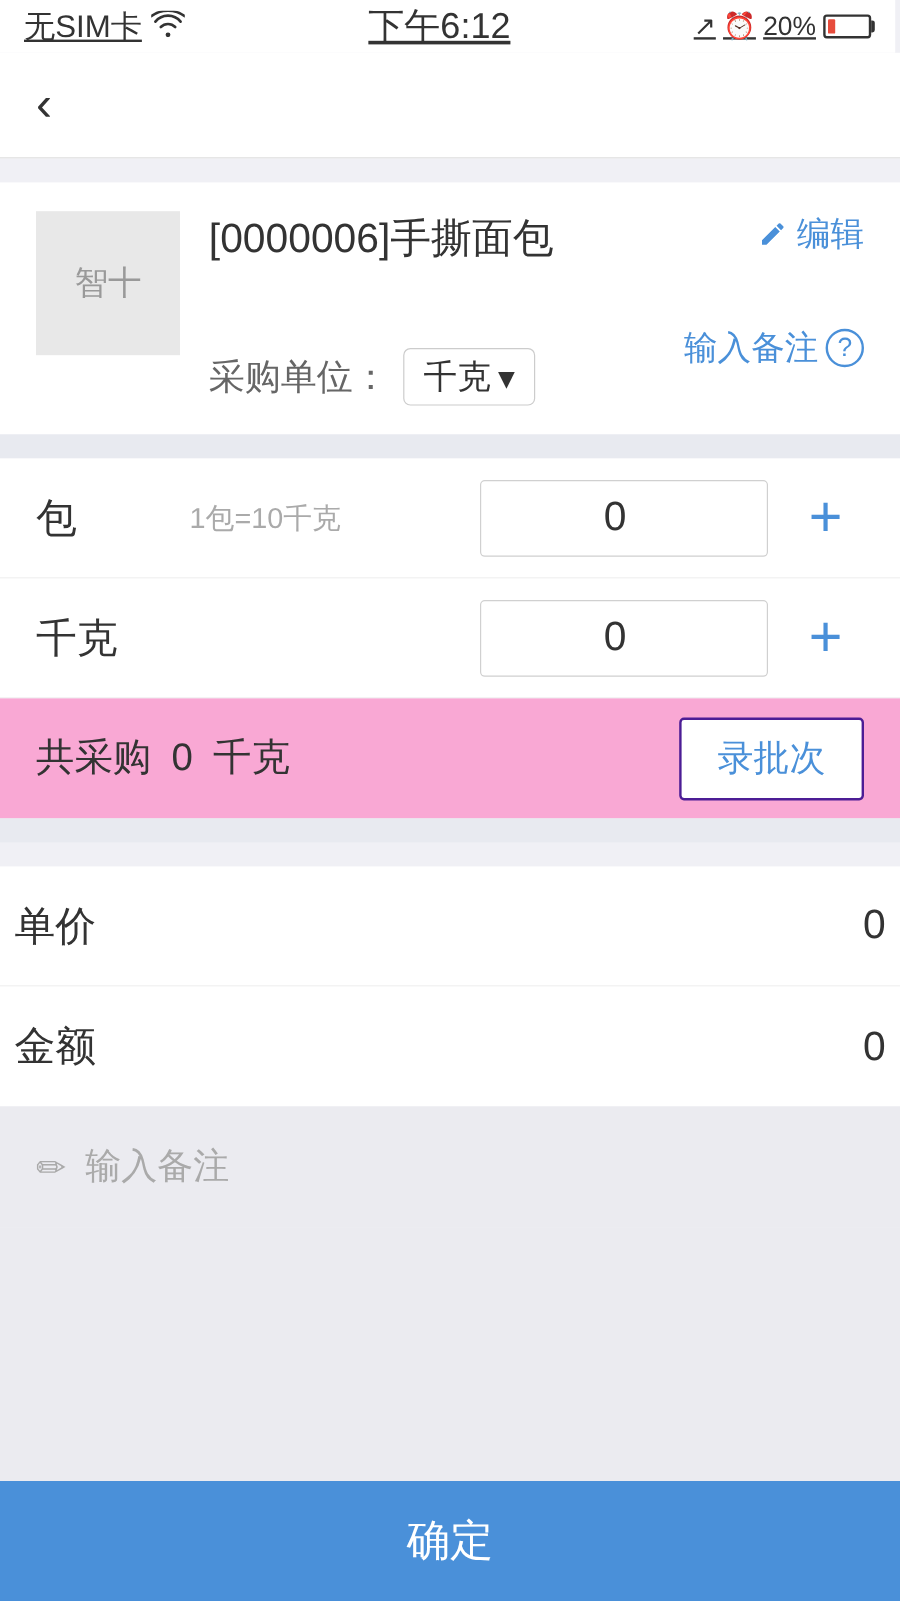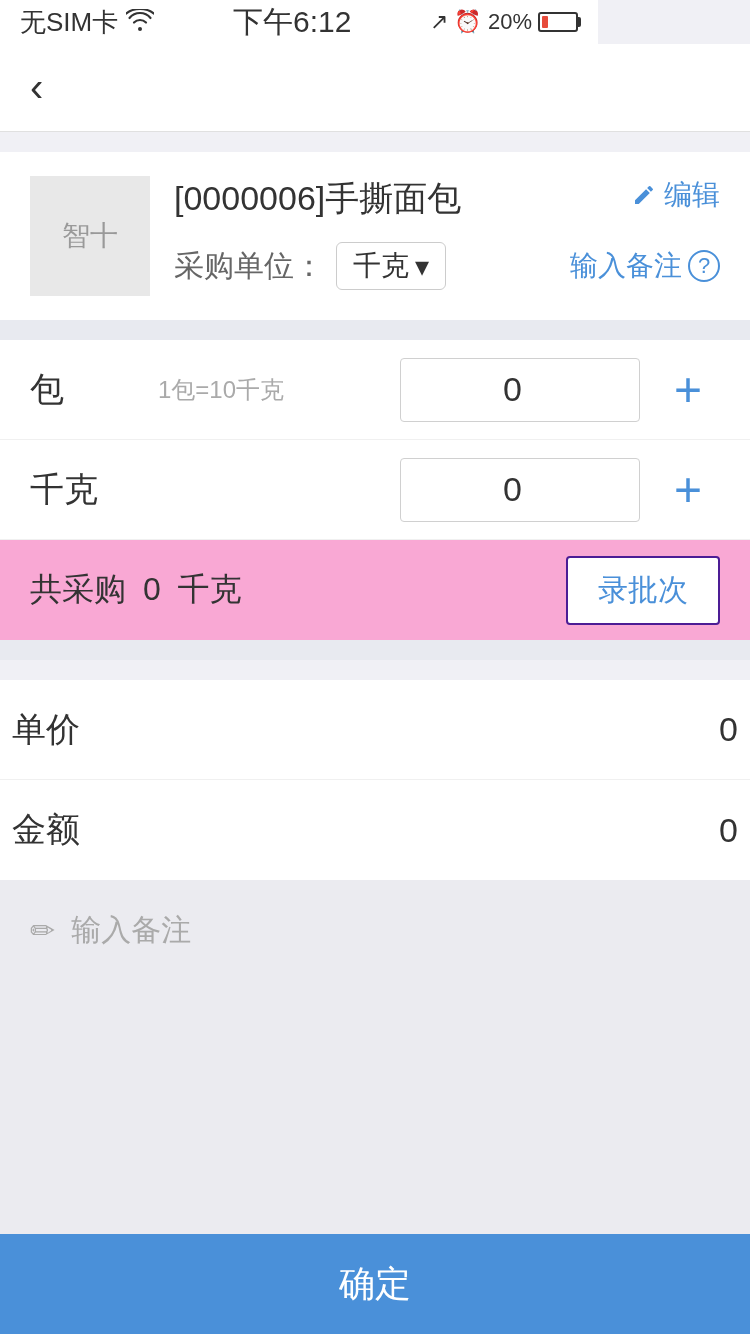--- a/index.html
+++ b/index.html
@@ -8,29 +8,30 @@
       width: 750px;
       min-height: 1334px;
       font-family: -apple-system, "PingFang SC", "Helvetica Neue", Arial, sans-serif;
       background: #f0f0f5;
       font-size: 32px;
       color: #333;
     }
 
     
     .status-bar {
-      width: 598px;
+      width: 746px;
       height: 44px;
       background: #fff;
       display: flex;
       align-items: center;
       justify-content: space-between;
       padding: 0 20px;
       font-size: 26px;
       color: #333;
+      text-decoration: underline;
     }
     .status-left { display: flex; align-items: center; gap: 8px; }
     .status-center { font-size: 30px; font-weight: 500; }
     .status-right { display: flex; align-items: center; gap: 6px; font-size: 24px; }
     .battery-icon {
       display: inline-flex; align-items: center;
       border: 2px solid #333; border-radius: 3px;
       width: 40px; height: 20px; padding: 2px; position: relative;
     }
     .battery-icon::after {
@@ -323,21 +324,21 @@
     <div class="product-header">
       <span class="product-name">[0000006]手撕面包</span>
       <span class="edit-btn">
         <svg width="24" height="24" viewBox="0 0 24 24" style="margin-right:4px;">
           <path d="M3 17.25V21h3.75L17.81 9.94l-3.75-3.75L3 17.25zM20.71 7.04a1 1 0 0 0 0-1.41l-2.34-2.34a1 1 0 0 0-1.41 0l-1.83 1.83 3.75 3.75 1.83-1.83z" fill="#4a90d9"></path>
         </svg>
         <span>编辑</span>
       </span>
     </div>
     <div class="product-unit-row">
-      <div style="display:flex;align-items:center;">
+      <div style="display:flex;align-items:center;margin-top:48px;">
         <span class="unit-label">采购单位：</span>
         <span class="unit-select">
           <span>千克</span>
           <span>▾</span>
         </span>
       </div>
       <div class="price-ref">
         <span>输入备注</span>
         <span class="price-ref-help">?</span>
       </div>

